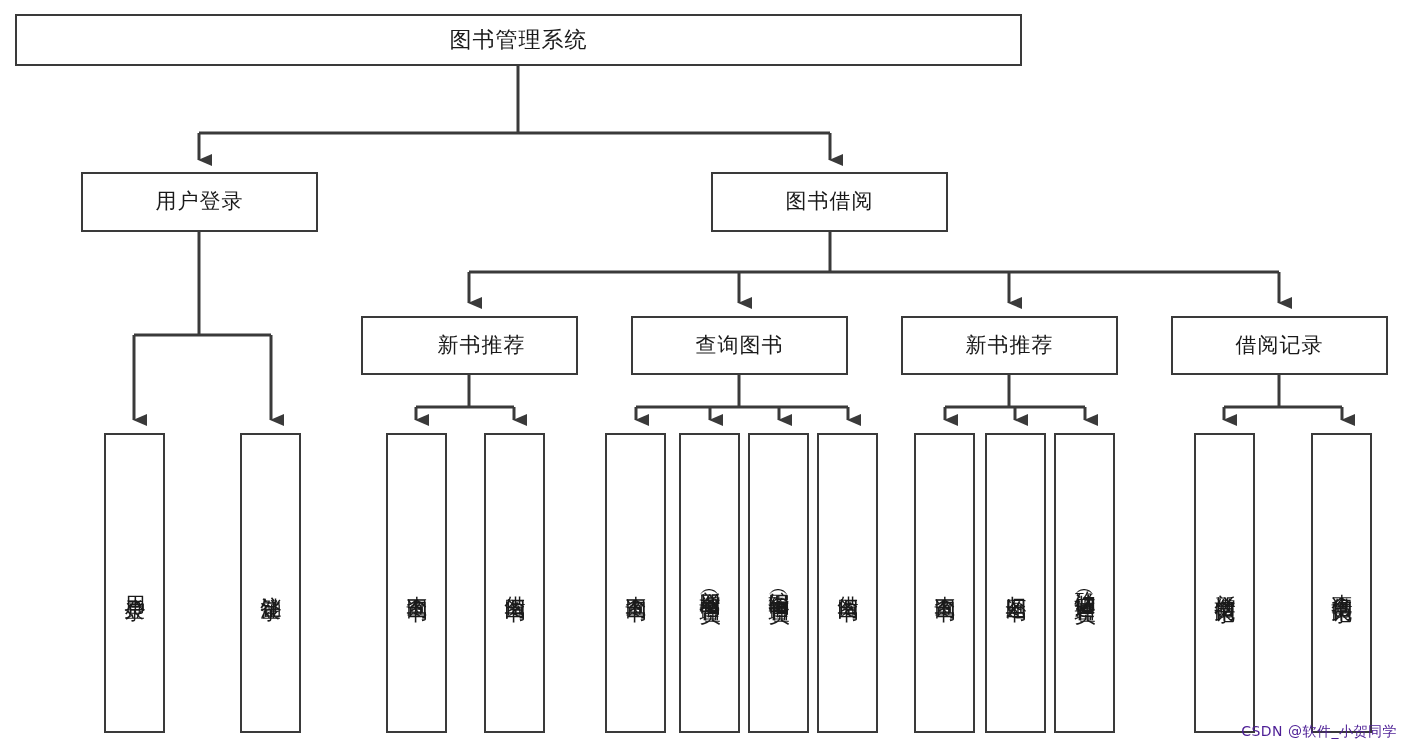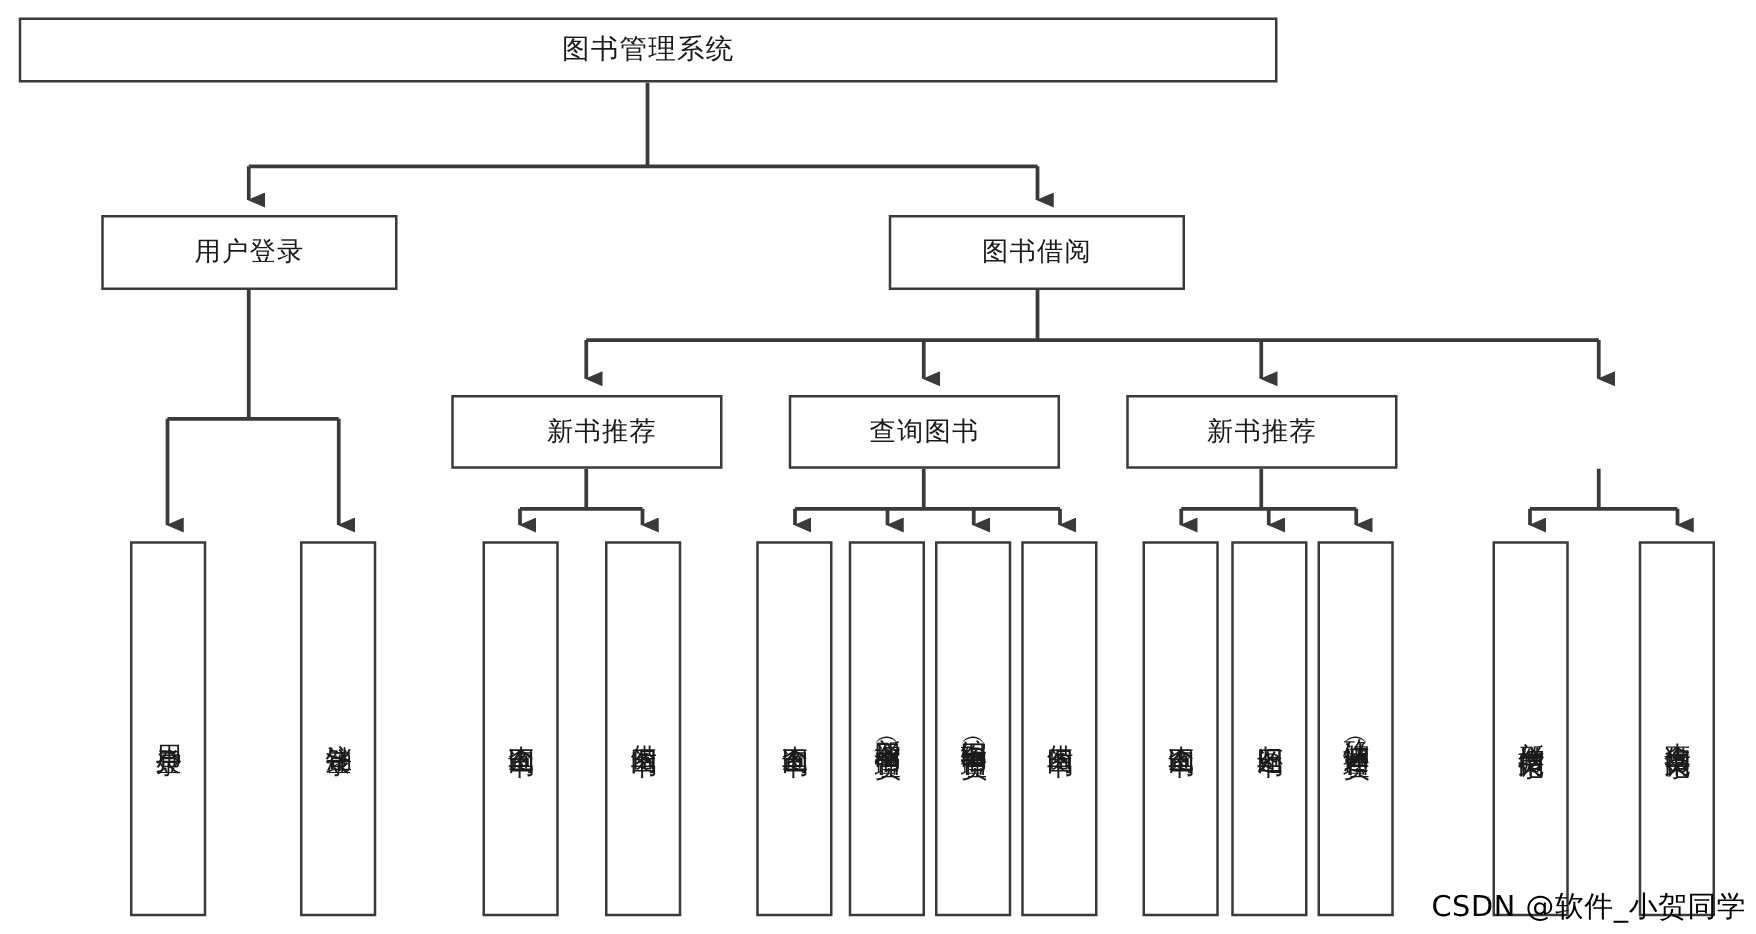--- a/index.html
+++ b/index.html
@@ -57,22 +57,22 @@
     writing-mode: vertical-rl;
     text-orientation: upright;
     display: block;
     white-space: nowrap;
     line-height: 1;
   }
   .watermark {
     position: absolute;
     right: 8px;
     bottom: 6px;
-    font-size: 23px;
-    color: #000000;
+    font-size: 14px;
+    color: #4c1d95;
     font-family: "DejaVu Sans", "Liberation Sans", sans-serif;
     white-space: nowrap;
     letter-spacing: 0.5px;
   }
 </style>
 </head>
 <body>
 
 <div id="canvas">
 
@@ -142,20 +142,23 @@
 
   <div class="node h" style="left:361px; top:316px; width:217px; height:59px;padding-left:24px;">
     <span>新书推荐</span>
   </div>
   <div class="node h" style="left:631px; top:316px; width:217px; height:59px;">
     <span>查询图书</span>
   </div>
   <div class="node h" style="left:901px; top:316px; width:217px; height:59px;">
     <span>新书推荐</span>
   </div>
+  <div class="node h" style="left:1171px; top:316px; width:217px; height:59px;">
+    <span>借阅记录</span>
+  </div>
 
   <div class="node v" style="left:104px; top:433px; width:61px; height:300px;">
     <span class="vtext">用户登录</span>
   </div>
   <div class="node v" style="left:240px; top:433px; width:61px; height:300px;">
     <span class="vtext">注销登录</span>
   </div>
 
   <div class="node v" style="left:386px; top:433px; width:61px; height:300px;">
     <span class="vtext">查询图书</span>

